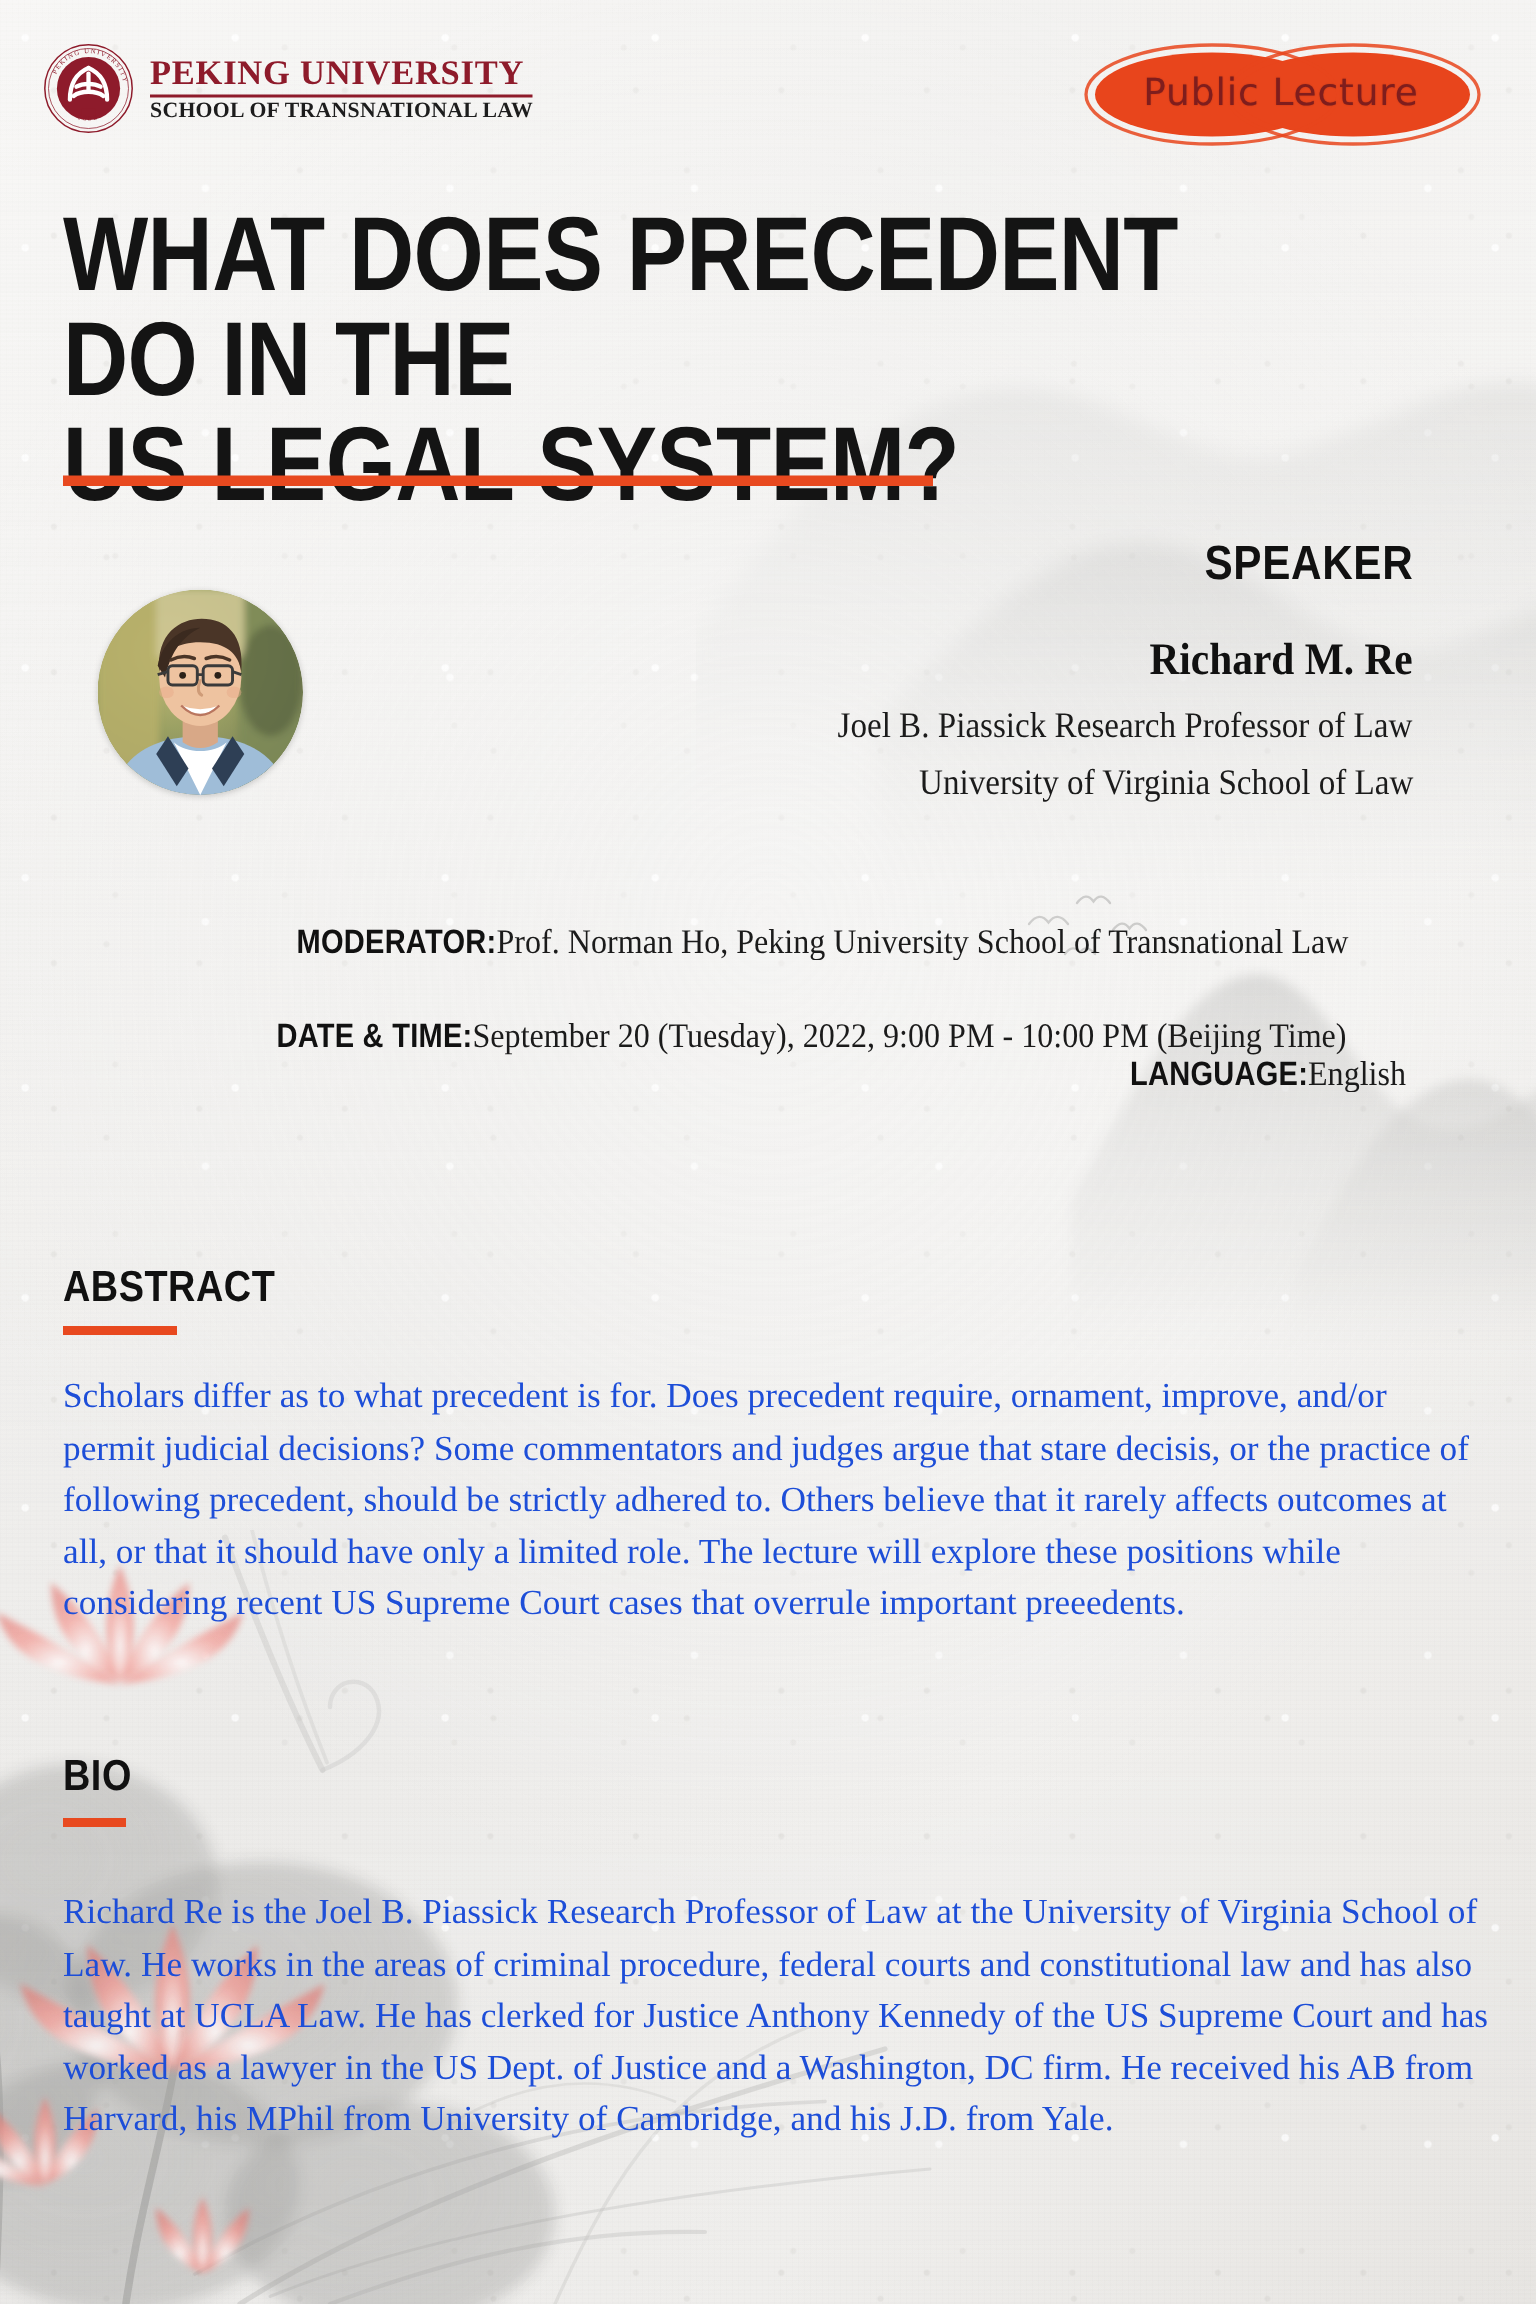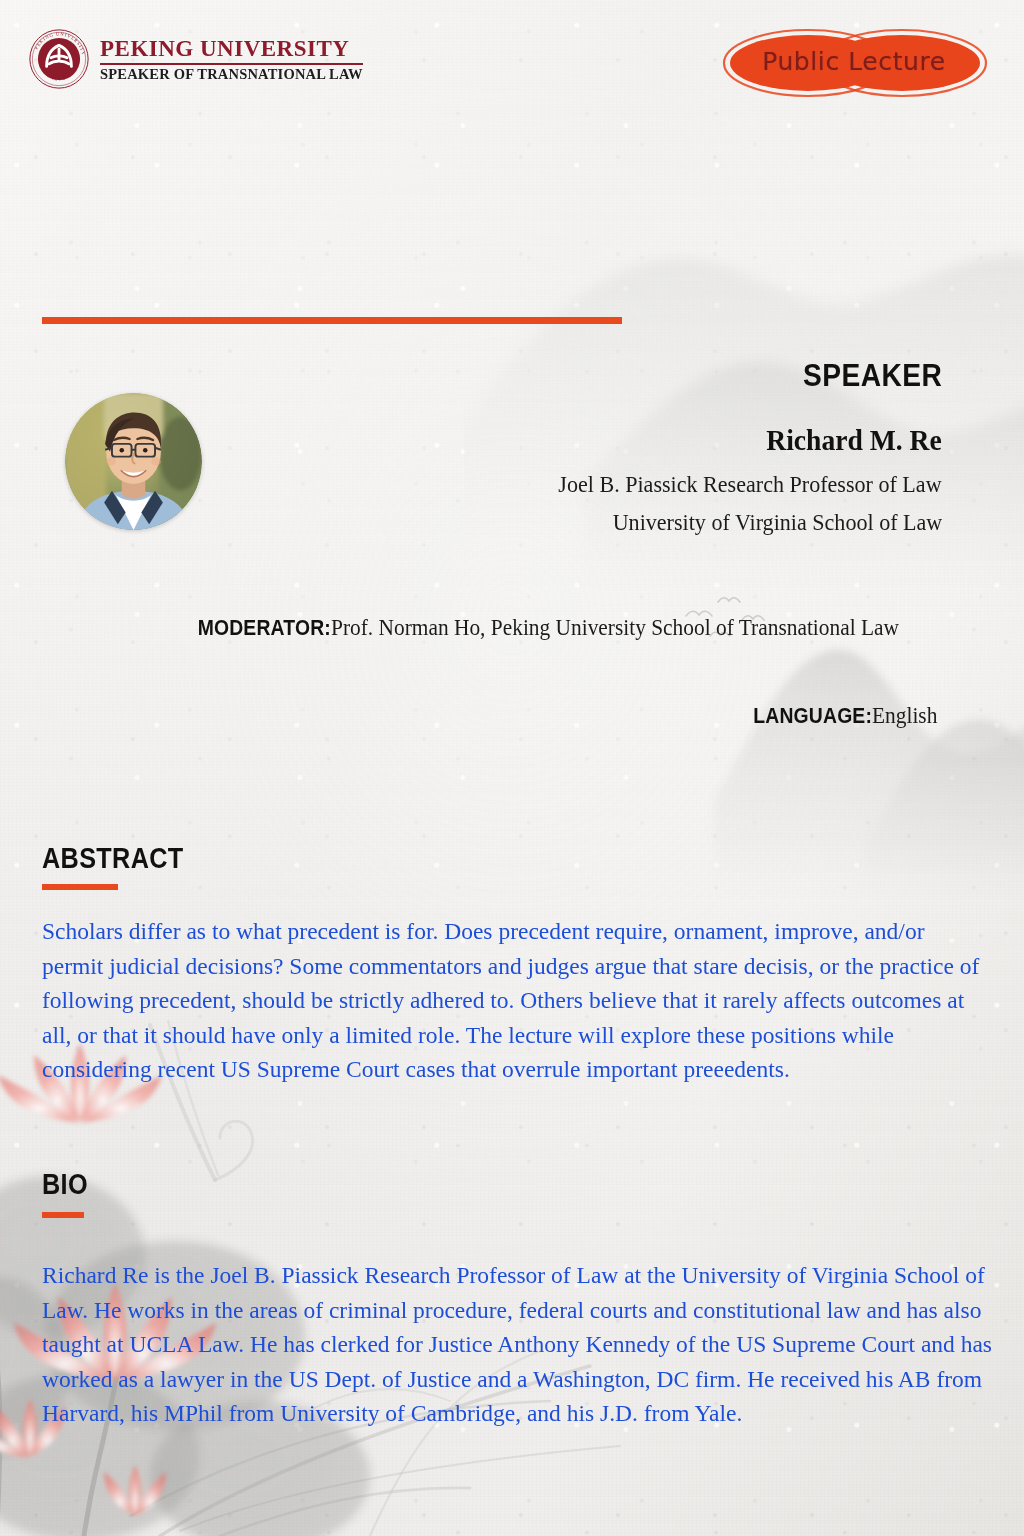--- a/index.html
+++ b/index.html
@@ -444,35 +444,39 @@
         <text font-family="Liberation Serif, serif" font-size="7.2" fill="#8e1b2b" letter-spacing="1.6">
           <textPath href="#ringTop" startOffset="13%">PEKING UNIVERSITY</textPath>
         </text>
         <text font-family="Liberation Serif, serif" font-size="7.5" fill="#8e1b2b" letter-spacing="2.4">
           <textPath href="#ringBot" startOffset="26%">1898</textPath>
         </text>
       </svg>
       <div class="logo-text">
         <div class="logo-line1">PEKING UNIVERSITY</div>
         <div class="logo-rule"></div>
-        <div class="logo-line2">SPEAKER OF TRANSNATIONAL LAW</div>
+        <div class="logo-line2">SCHOOL OF TRANSNATIONAL LAW</div>
       </div>
     </div>
 
     <div class="badge">
       <svg viewBox="0 0 268 74">
         <ellipse cx="88" cy="37" rx="78" ry="28" fill="#e8451c"></ellipse>
         <ellipse cx="182" cy="37" rx="78" ry="28" fill="#e8451c"></ellipse>
         <ellipse cx="88" cy="37" rx="84" ry="33" fill="none" stroke="#e8451c" stroke-width="2.2" opacity=".85"></ellipse>
         <ellipse cx="182" cy="37" rx="84" ry="33" fill="none" stroke="#e8451c" stroke-width="2.2" opacity=".85"></ellipse>
       </svg>
       <div class="badge-label">Public Lecture</div>
     </div>
   </div>
 
+  <div class="title-wrap">
+    <h1 class="title">WHAT DOES PRECEDENT DO IN THE
+US LEGAL SYSTEM?</h1>
+  </div>
   <div class="title-rule"></div>
 
   <div class="speaker-head">SPEAKER</div>
 
   <div class="portrait">
     <svg viewBox="0 0 140 140">
       <defs>
         <radialGradient id="bgph" cx="35%" cy="30%" r="85%">
           <stop offset="0%" stop-color="#c9c07a"></stop>
           <stop offset="45%" stop-color="#9aa063"></stop>
@@ -531,20 +535,23 @@
   </div>
 
   <div class="speaker-name">Richard M. Re</div>
   <div class="speaker-title1">Joel B. Piassick Research Professor of Law</div>
   <div class="speaker-title2">University of Virginia School of Law</div>
 
   <div class="detail-row" id="row-moderator">
     <span class="k">MODERATOR:</span><span class="v">Prof. Norman Ho, Peking University School of Transnational Law</span>
   </div>
 
+  <div class="detail-row" id="row-datetime">
+    <span class="k">DATE &amp; TIME:</span><span class="v">September 20 (Tuesday), 2022, 9:00 PM - 10:00 PM (Beijing Time)</span>
+  </div>
 
   <div class="detail-row" id="row-language">
     <span class="k">LANGUAGE:</span><span class="v">English</span>
   </div>
 
 
   <div class="section-head" id="abstract-head">ABSTRACT</div>
   <div class="section-rule" id="abstract-rule"></div>
   <div class="body-text" id="abstract-text">Scholars differ as to what precedent is for. Does precedent require, ornament, improve, and/or permit judicial decisions? Some commentators and judges argue that stare decisis, or the practice of following precedent, should be strictly adhered to. Others believe that it rarely affects outcomes at all, or that it should have only a limited role. The lecture will explore these positions while considering recent US Supreme Court cases that overrule important preeedents.</div>
 

